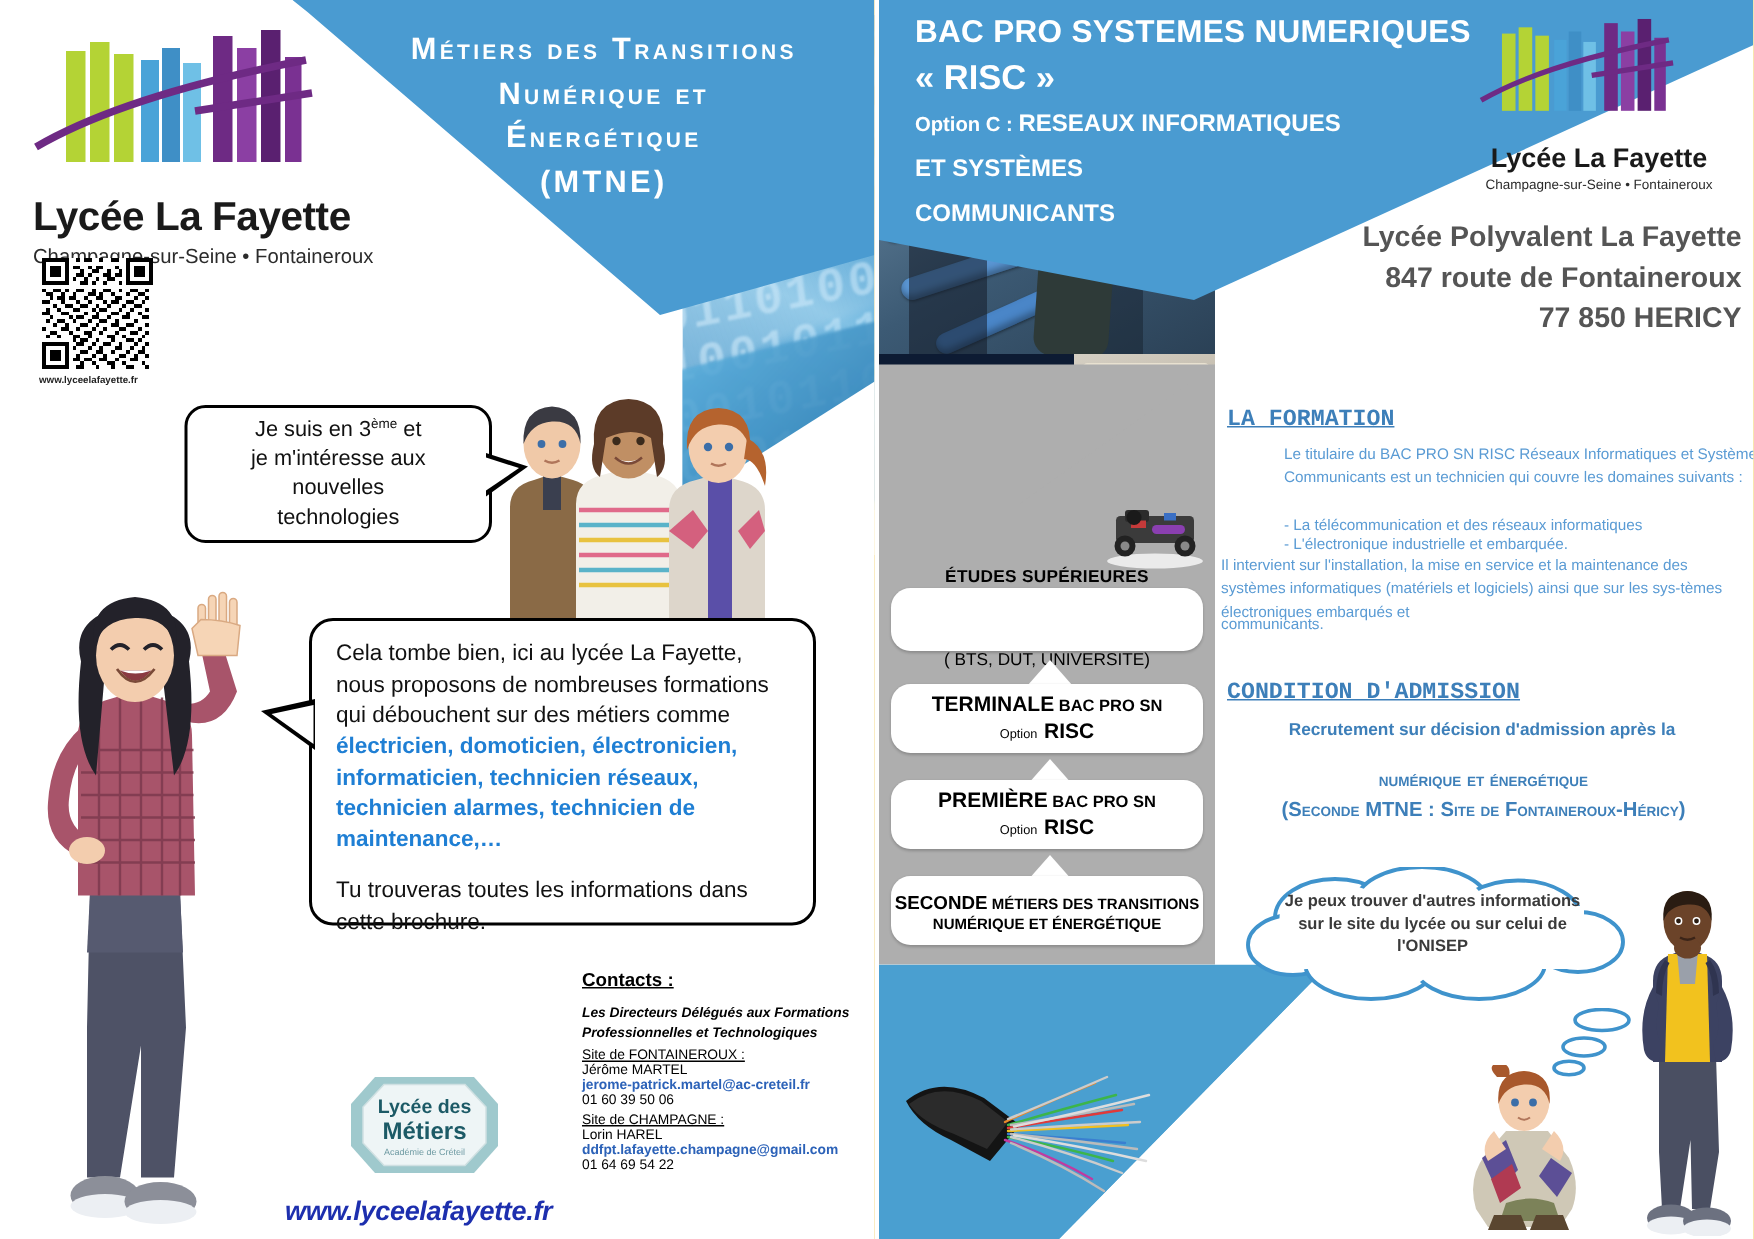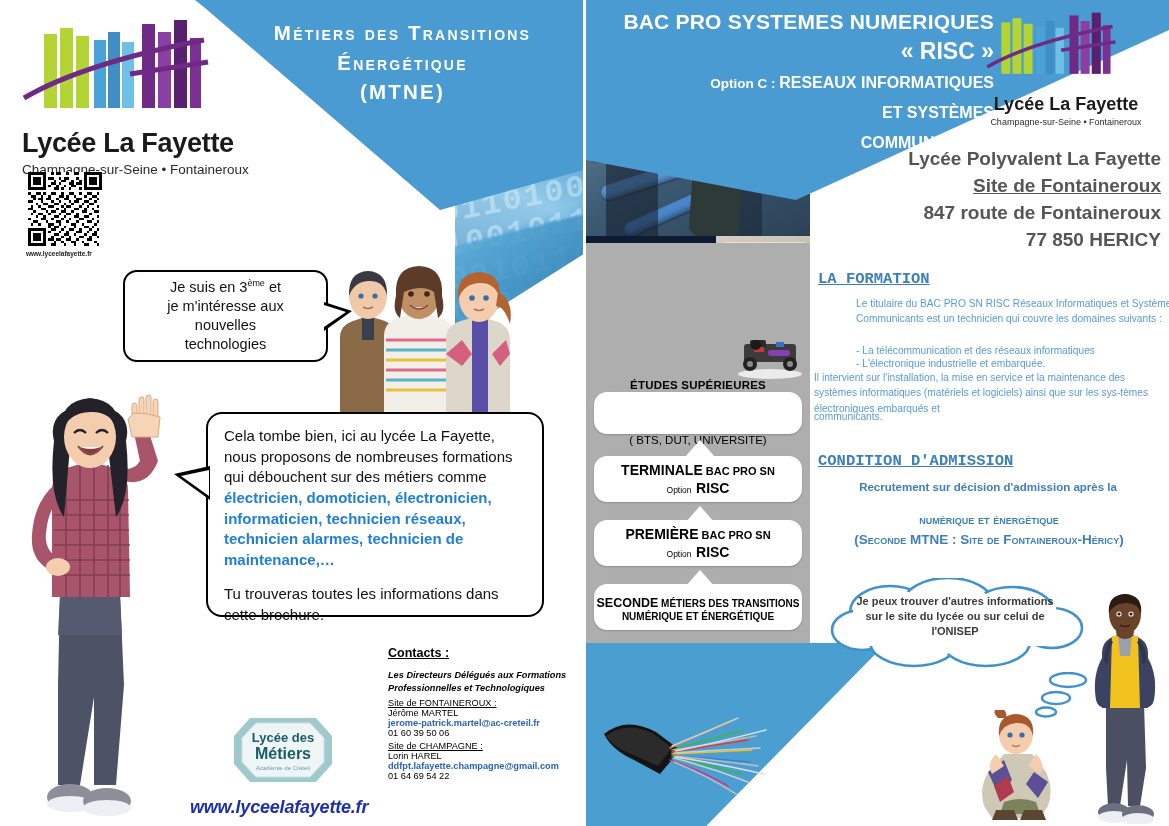--- a/index.html
+++ b/index.html
@@ -188,21 +188,21 @@
   .admis-sub { position: absolute; color: #3d7fb9; font-size: 11.5px; font-weight: bold; text-align: center; }
   .admis-block { position: absolute; color: #3d7fb9; font-weight: bold; text-align: center; font-variant: small-caps; font-size: 13.5px; line-height: 1.45; }
   .admis-block .u { text-decoration: underline; }
 
   
   .right-banner {
     position: absolute; left: 0; top: 0; width: 583px; height: 215px;
     background: #4a9bd1;
     clip-path: polygon(0 0, 583px 0, 583px 30px, 210px 200px, 0 160px);
   }
-  .right-banner-text { position: absolute; left: 8px; top: 10px; width: 400px; text-align: right; color: #fff; }
+  .right-banner-text { position: absolute; left: 24px; top: 10px; width: 400px; text-align: left; color: #fff; }
   .rb1 { font-size: 21px; font-weight: bold; letter-spacing: .2px; }
   .rb2 { font-size: 23px; font-weight: bold; margin-top: 4px; }
   .rb3 { font-size: 16px; font-weight: bold; margin-top: 9px; }
   .rb3 .opt { font-size: 13.5px; }
   .rb4 { font-size: 16px; font-weight: bold; margin-top: 12px; }
   .rb5 { font-size: 16px; font-weight: bold; margin-top: 12px; }
 
   
   .bottom-blue {
     position: absolute; left: 0; top: 643px; width: 583px; height: 183px;
@@ -242,20 +242,21 @@
       <div class="digits">010110100101001011010010110100101101001011010010110100101101001010010110100101101001011010010110100101101</div>
       <div class="band"></div>
       <div class="lap"></div>
     </div>
     <div class="binary-mask"></div>
     <div class="binary-mask2"></div>
 
     <div class="left-banner"></div>
     <div class="left-banner-text">
       <div>Métiers des Transitions</div>
+      <div>Numérique et</div>
       <div>Énergétique</div>
       <div>(MTNE)</div>
     </div>
 
     <div class="lf-logo" style="left:22px; top:18px;">
       <svg width="230" height="120" viewBox="0 0 230 120">
         <g>
           <rect x="22" y="16" width="13" height="74" fill="#b4d335"></rect>
           <rect x="38" y="10" width="13" height="80" fill="#b4d335"></rect>
           <rect x="54" y="18" width="13" height="72" fill="#b4d335"></rect>
@@ -713,21 +714,20 @@
         <rect x="168" y="20" width="11" height="70" fill="#7a3192"></rect>
         <path d="M2 80 C50 52 120 34 182 22" stroke="#6e2a84" stroke-width="5" fill="none"></path>
         <path d="M108 56 L186 44" stroke="#6e2a84" stroke-width="5" fill="none"></path>
       </svg>
       <div style="font-weight:bold;font-size:18px;color:#1a1a1a;margin-top:-6px;text-align:center;">Lycée La Fayette</div>
       <div style="font-size:9px;color:#2b2b2b;text-align:center;margin-top:2px;">Champagne-sur-Seine • Fontaineroux</div>
     </div>
 
     <div class="addr">
       <div>Lycée Polyvalent La Fayette</div>
-      <div class="und">Site de Fontaineroux</div>
       <div>847 route de Fontaineroux</div>
       <div>77 850 HERICY</div>
     </div>
 
     <div class="sect-title" style="left:232px; top:270px;">LA FORMATION</div>
     <div class="sect-body" style="left:238px; top:296px; width:330px;margin-left:32px;">Le titulaire du BAC PRO SN  RISC Réseaux Informatiques et Systèmes Communicants est un technicien qui couvre les domaines suivants :</div>
     <div class="sect-body" style="left:270px; top:343px; width:300px;">- La télécommunication et des réseaux informatiques</div>
     <div class="sect-body" style="left:270px; top:356px; width:300px;">- L'électronique industrielle et embarquée.</div>
     <div class="sect-body" style="left:228px; top:370px; width:348px;">Il intervient sur l'installation, la mise en service et la maintenance des systèmes informatiques (matériels et logiciels) ainsi que sur les sys-tèmes électroniques embarqués et</div>
     <div class="sect-body" style="left:228px; top:409px; width:348px;">communicants.</div>

